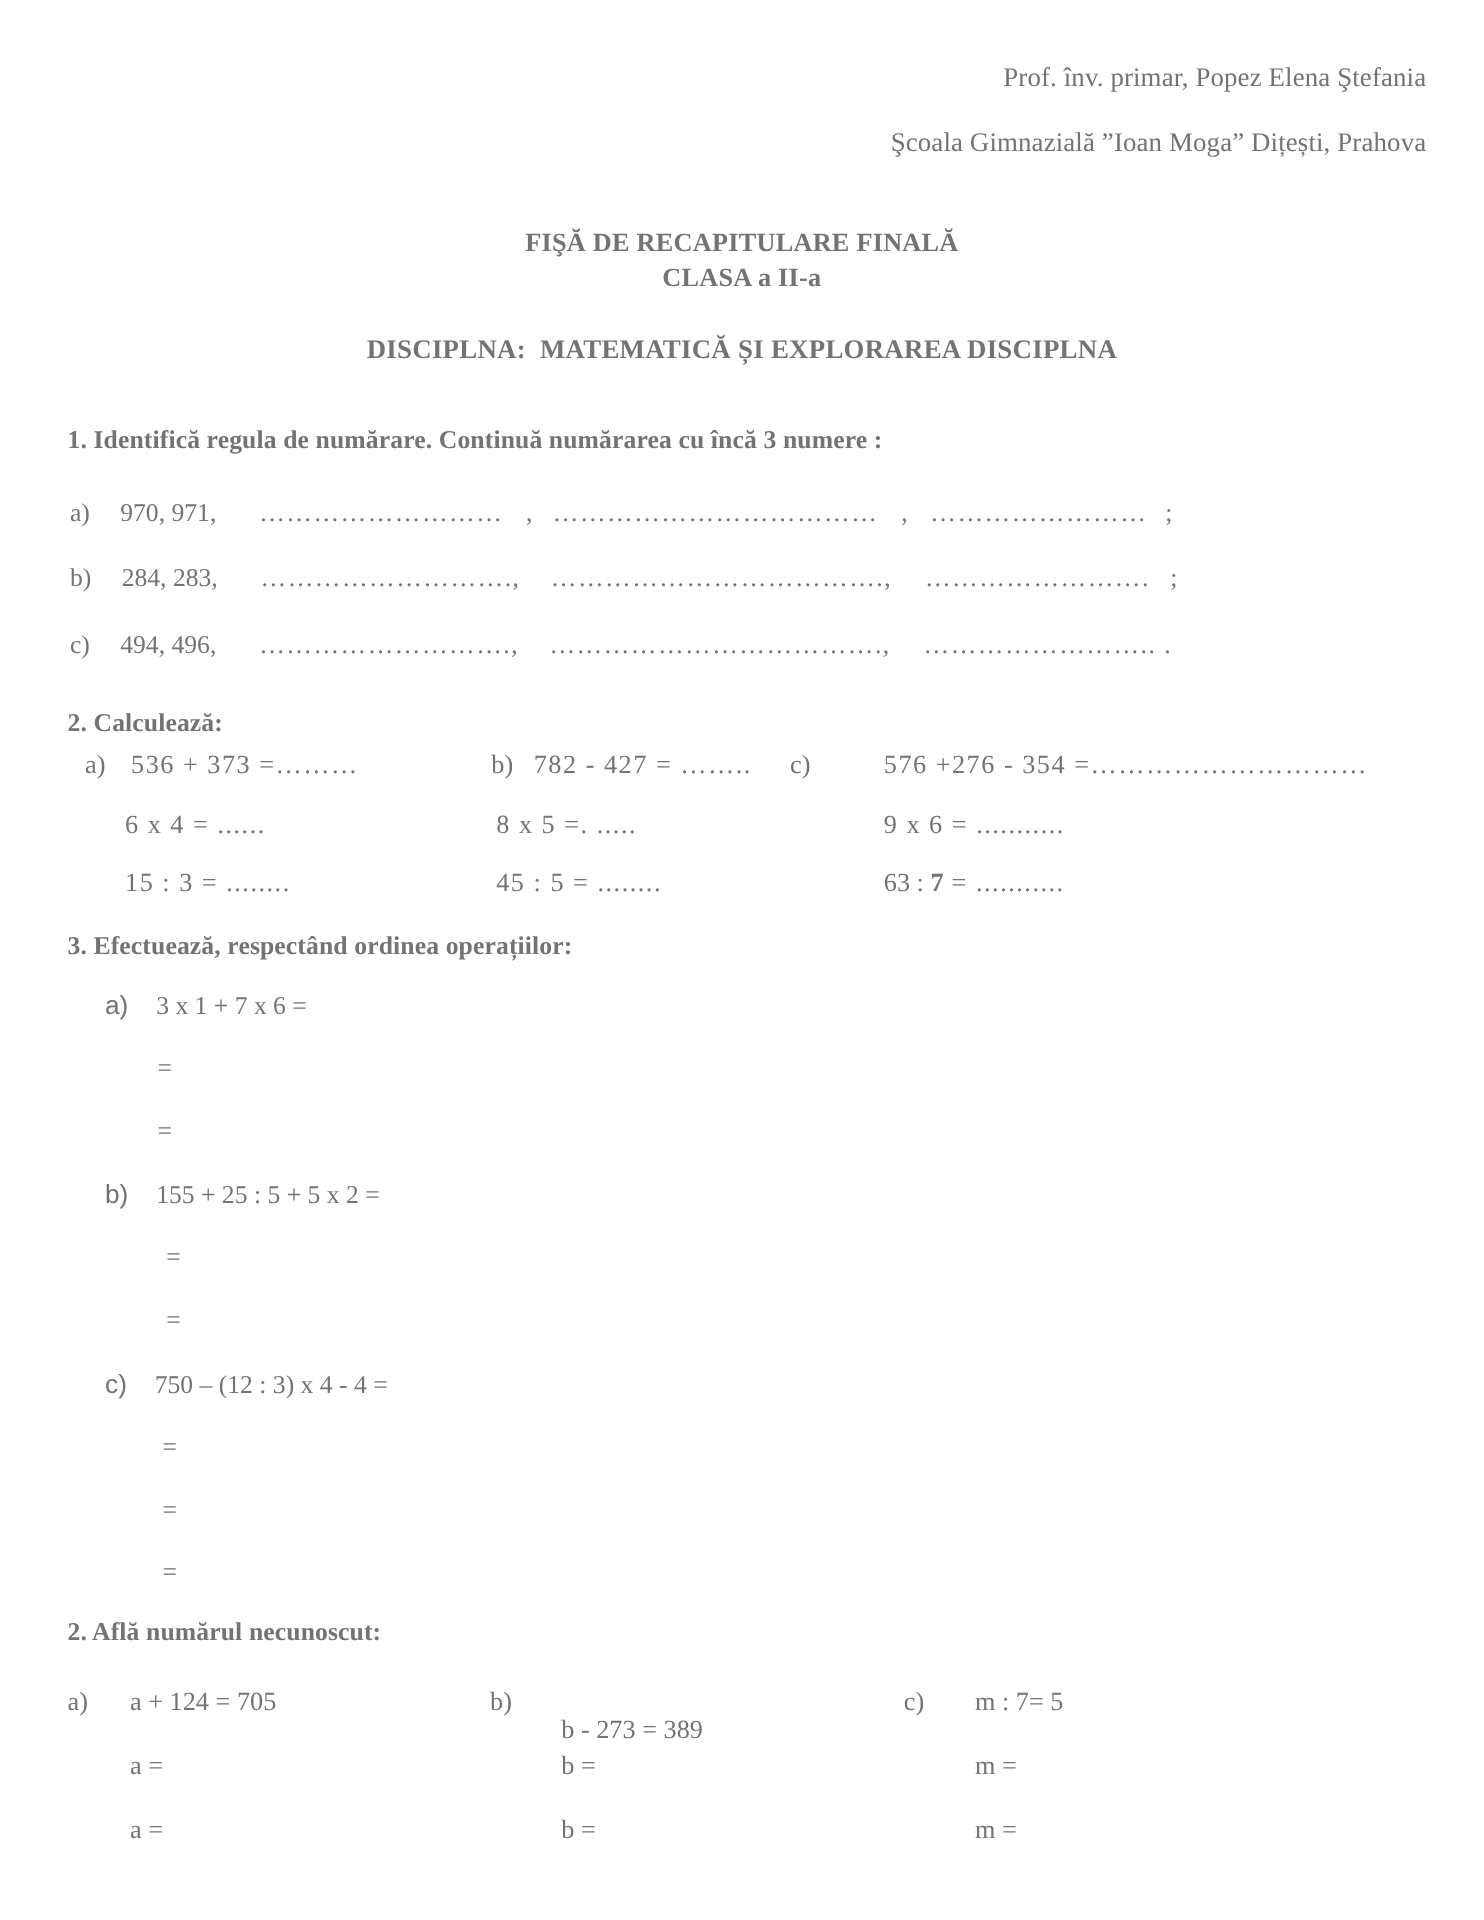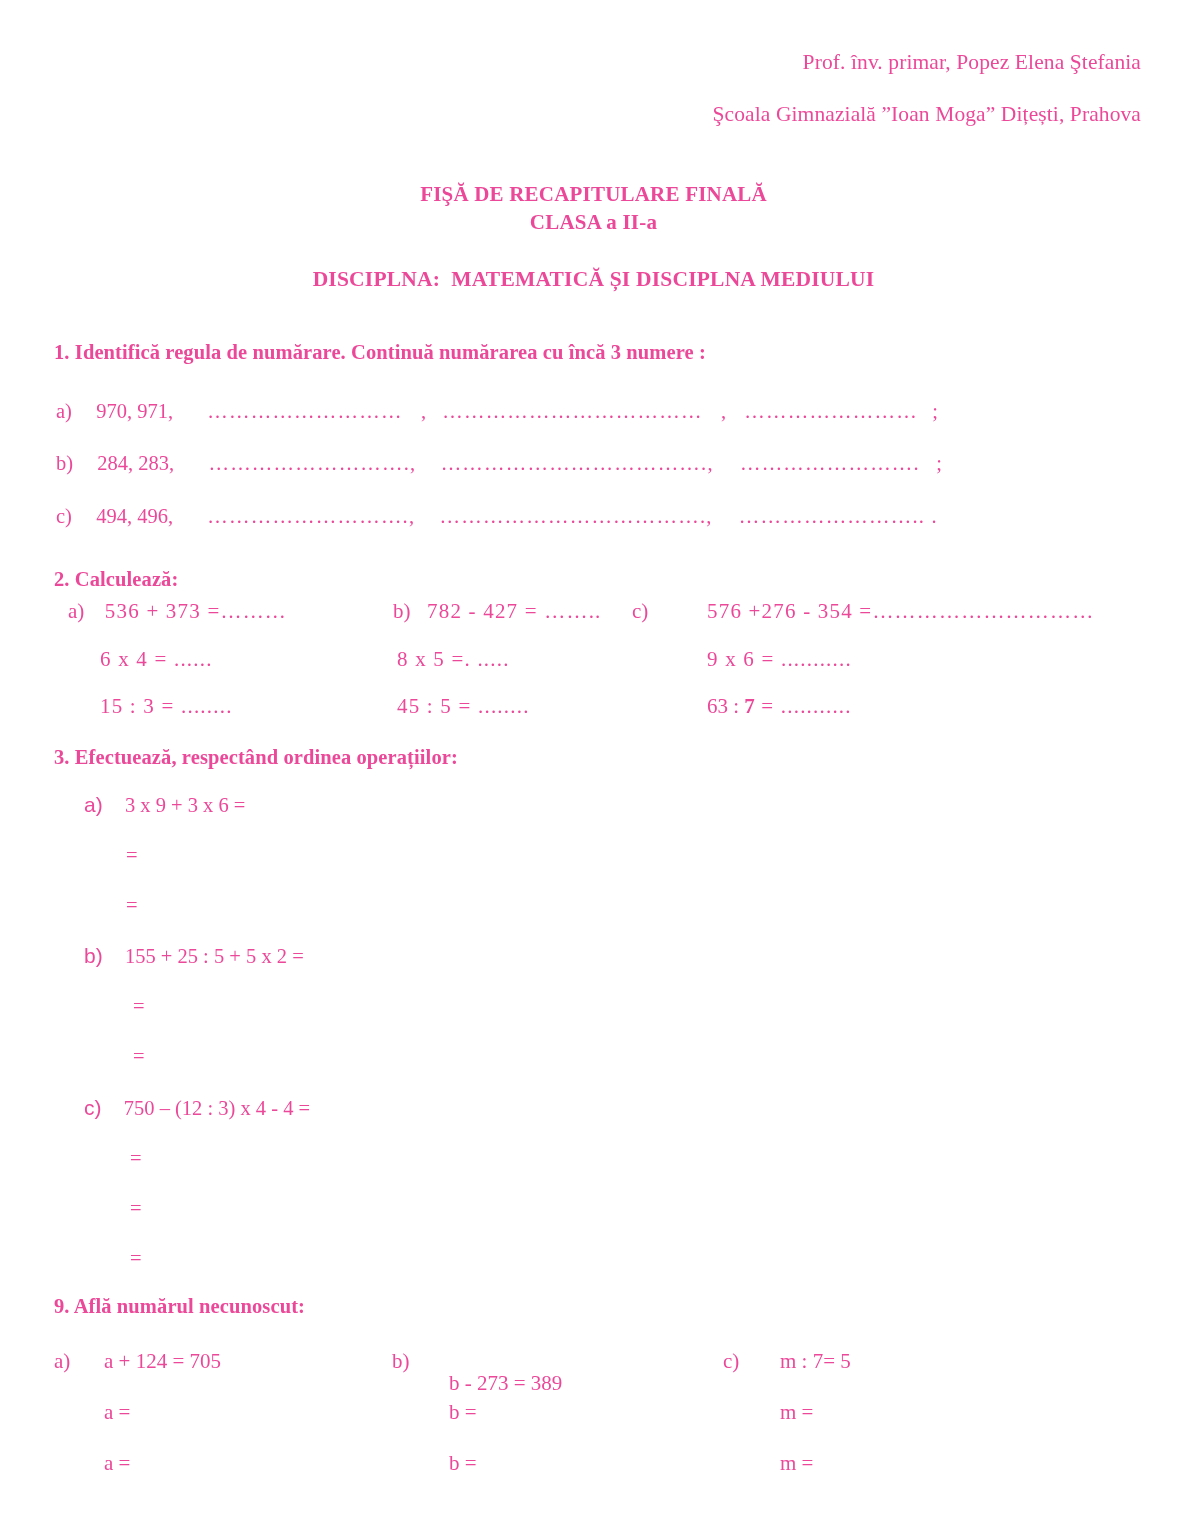--- a/index.html
+++ b/index.html
@@ -6,21 +6,21 @@
     margin: 0;
     padding: 0;
     background: #ffffff;
   }
   .page {
     position: relative;
     width: 1187px;
     height: 1536px;
     background: #ffffff;
     font-family: "Liberation Serif", "DejaVu Serif", serif;
-    color: #ec4899;
+    color: #737373;
     overflow: hidden;
   }
 
   
   .header-block {
     position: absolute;
     top: 52px;
     left: 0;
     right: 46px;
     text-align: right;
@@ -87,21 +87,21 @@
 
   <div class="header-block">
     <div class="header-line">Prof. înv. primar, Popez Elena Ştefania</div>
     <div class="header-line second">Şcoala Gimnazială ”Ioan Moga” Dițești, Prahova</div>
   </div>
 
   <div class="title-block">
     <div class="doc-title">FIŞĂ DE RECAPITULARE FINALĂ</div>
     <div class="doc-title">CLASA a II-a</div>
     <div class="doc-subject">
-      <span class="subject-label">DISCIPLNA</span><span>:</span>&nbsp;&nbsp;<span>MATEMATICĂ ȘI DISCIPLNA MEDIULUI</span>
+      <span class="subject-label">DISCIPLNA</span><span>:</span>&nbsp;&nbsp;<span>MATEMATICĂ ȘI EXPLORAREA DISCIPLNA</span>
     </div>
   </div>
 
   <div class="ex-heading" style="top:341px; left:54px;">1.  Identifică regula de numărare. Continuă numărarea  cu încă 3 numere :</div>
 
   <div class="row" style="top:400px; left:56px;">
     <span>a)</span>
     <span style="display:inline-block; width:14px;"></span>
     <span>970,  971,</span>
     <span style="display:inline-block; width:24px;"></span>
@@ -181,21 +181,21 @@
   </div>
   <div class="col" style="top:694px; left:707px;">
     <span>63 : </span><span class="b">7</span><span class="dots"> = ...........</span>
   </div>
 
   <div class="ex-heading" style="top:746px; left:54px;">3. Efectuează, respectând ordinea operațiilor:</div>
 
   <div class="row" style="top:793px; left:84px;">
     <span class="label-sans">a)</span>
     <span style="display:inline-block; width:12px;"></span>
-    <span>3 x 9 + 3 x 6 =</span>
+    <span>3 x 1 + 7 x 6 =</span>
   </div>
   <div class="eq-mark" style="top:844px; left:126px;">=</div>
   <div class="eq-mark" style="top:894px; left:126px;">=</div>
 
   <div class="row" style="top:944px; left:84px;">
     <span class="label-sans">b)</span>
     <span style="display:inline-block; width:12px;"></span>
     <span>155 + 25 : 5 + 5 x 2 =</span>
   </div>
   <div class="eq-mark" style="top:995px; left:133px;">=</div>
@@ -203,21 +203,21 @@
 
   <div class="row" style="top:1096px; left:84px;">
     <span class="label-sans">c)</span>
     <span style="display:inline-block; width:12px;"></span>
     <span>750 – (12 : 3) x 4 -  4 =</span>
   </div>
   <div class="eq-mark" style="top:1147px; left:130px;">=</div>
   <div class="eq-mark" style="top:1197px; left:130px;">=</div>
   <div class="eq-mark" style="top:1247px; left:130px;">=</div>
 
-  <div class="ex-heading" style="top:1295px; left:54px;">9. Află numărul necunoscut:</div>
+  <div class="ex-heading" style="top:1295px; left:54px;">2. Află numărul necunoscut:</div>
 
   <div class="col" style="top:1349px; left:54px;">a)</div>
   <div class="col" style="top:1349px; left:392px;">b)</div>
   <div class="col" style="top:1349px; left:723px;">c)</div>
 
   <div class="col" style="top:1349px; left:104px;">a + 124 = 705</div>
   <div class="col" style="top:1349px; left:449px;margin-top:22px;">b - 273 = 389</div>
   <div class="col" style="top:1349px; left:780px;">m : 7= 5</div>
 
   <div class="col" style="top:1400px; left:104px;">a =</div>

